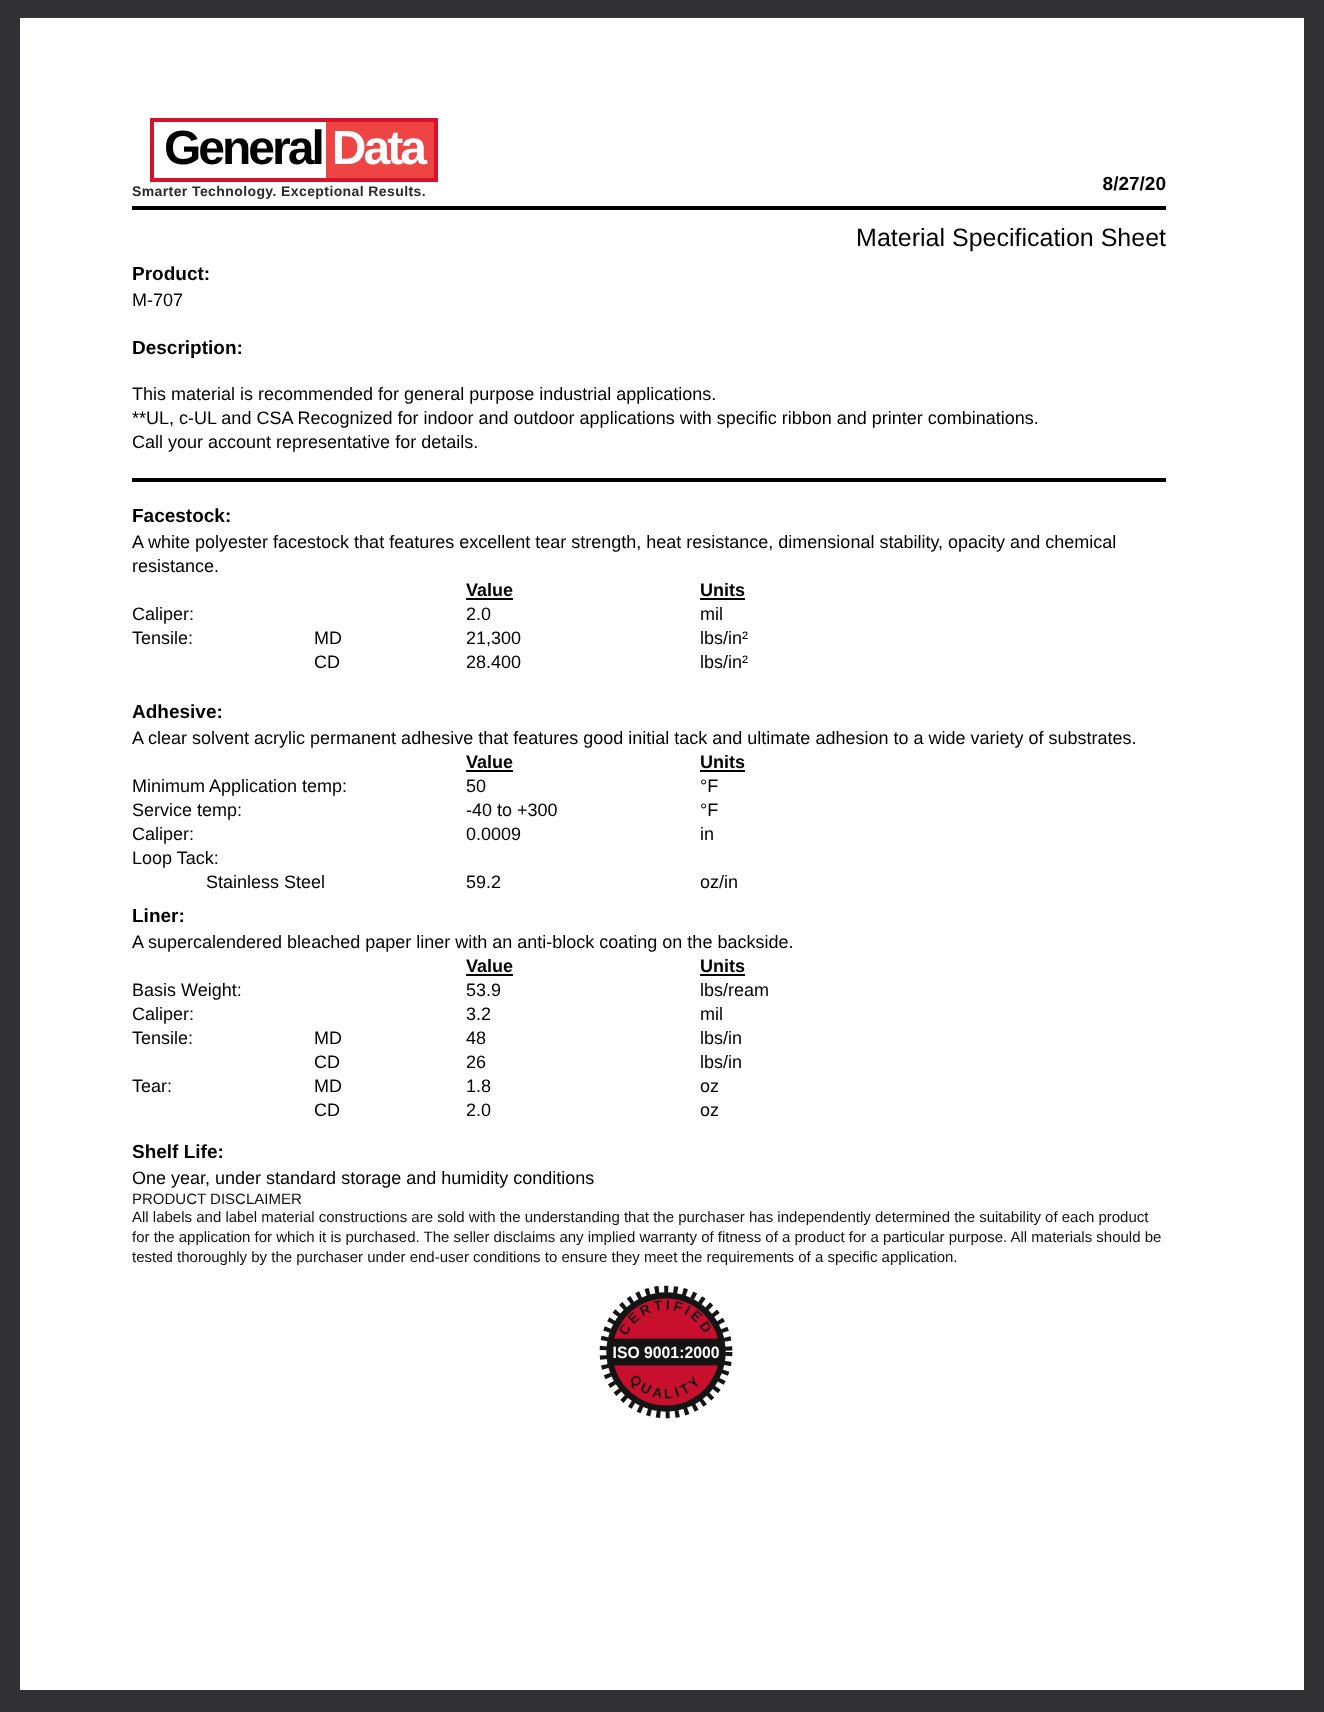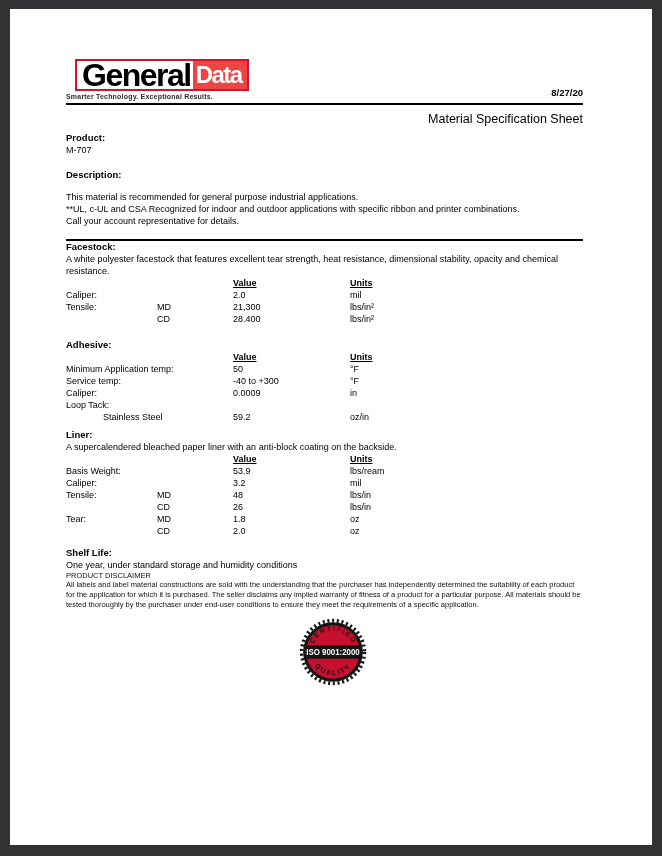--- a/index.html
+++ b/index.html
@@ -23,40 +23,40 @@
   
   .header-row { display:flex; justify-content:space-between; align-items:flex-end; }
   .logo-box {
     display:inline-flex;
     margin-left:9px;
     border:2px solid #d6112b;
     box-shadow: inset 0 0 0 1px #000;
     background:#fff;
   }
   .logo-general {
-    font-weight:bold; font-size:32px; line-height:28px;
+    font-weight:bold; font-size:24px; line-height:28px;
     letter-spacing:-1.5px; padding:0 2px 0 5px; color:#000; background:#fff;
   }
   .logo-data {
     font-weight:bold; font-size:24px; line-height:28px;
     letter-spacing:-1.5px; padding:0 5px 0 3px; color:#fff; background:#ef4444;
   }
   .tagline { font-size:7px; font-weight:bold; color:#2a2a2a; margin-top:2px; letter-spacing:0.2px; }
   .date { font-size:9.5px; font-weight:bold; padding-bottom:2px; }
   .rule { height:2px; background:#000; border:none; margin-top:3px; }
   .doc-title { text-align:right; font-weight:normal; font-size:12.5px; margin-top:7px; }
 
   
   .block-heading { font-weight:bold; font-size:9.5px; line-height:12px; }
   .block-text { font-size:9px; line-height:12px; }
   .sec-product { margin-top:6px; }
   .sec-description { margin-top:13px; }
   .sec-applications { margin-top:10px; }
   .rule2 { margin-top:12px; }
-  .sec-facestock { }
+  .sec-facestock { margin-top:12px; }
   .sec-adhesive { margin-top:14px; }
   .sec-liner { margin-top:6px; }
   .sec-shelf { margin-top:10px; }
 
   
   .spec-row {
     display:grid;
     grid-template-columns:91px 76px 117px 1fr;
     font-size:9px; line-height:12px;
   }
@@ -132,20 +132,21 @@
       <div class="spec-row">
         <span class="c-label"></span>
         <span class="c-sub">CD</span>
         <span class="c-value">28.400</span>
         <span class="c-units">lbs/in²</span>
       </div>
     </div>
 
     <div class="sec-adhesive">
       <div class="block-heading">Adhesive:</div>
+      <div class="block-text">A clear solvent acrylic permanent adhesive that features good initial tack and ultimate adhesion to a wide variety of substrates.</div>
       <div class="spec-row">
         <span></span>
           <span></span>
         <span class="col-head">Value</span>
         <span class="col-head">Units</span>
       </div>
       <div class="spec-row">
         <span class="c-label">Minimum Application temp:</span>
         <span class="c-sub"></span>
         <span class="c-value">50</span>

